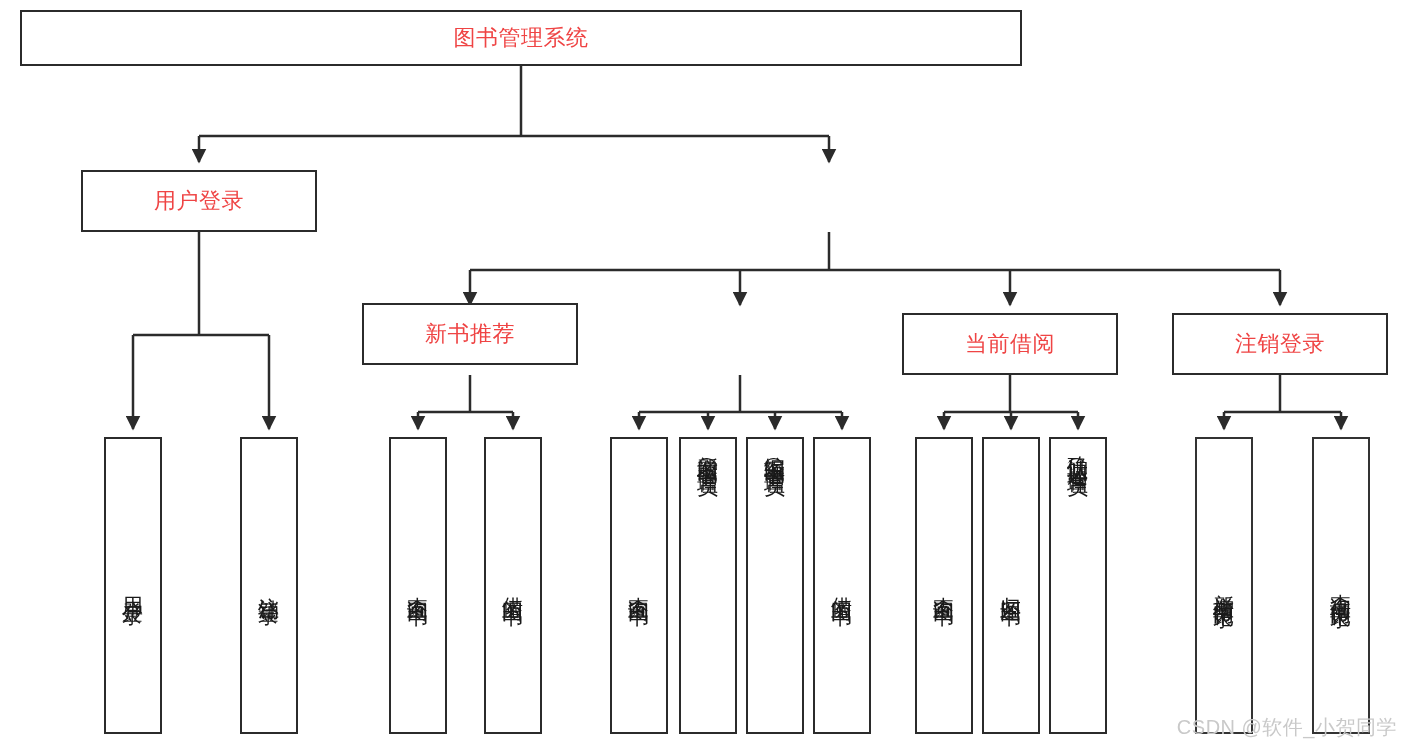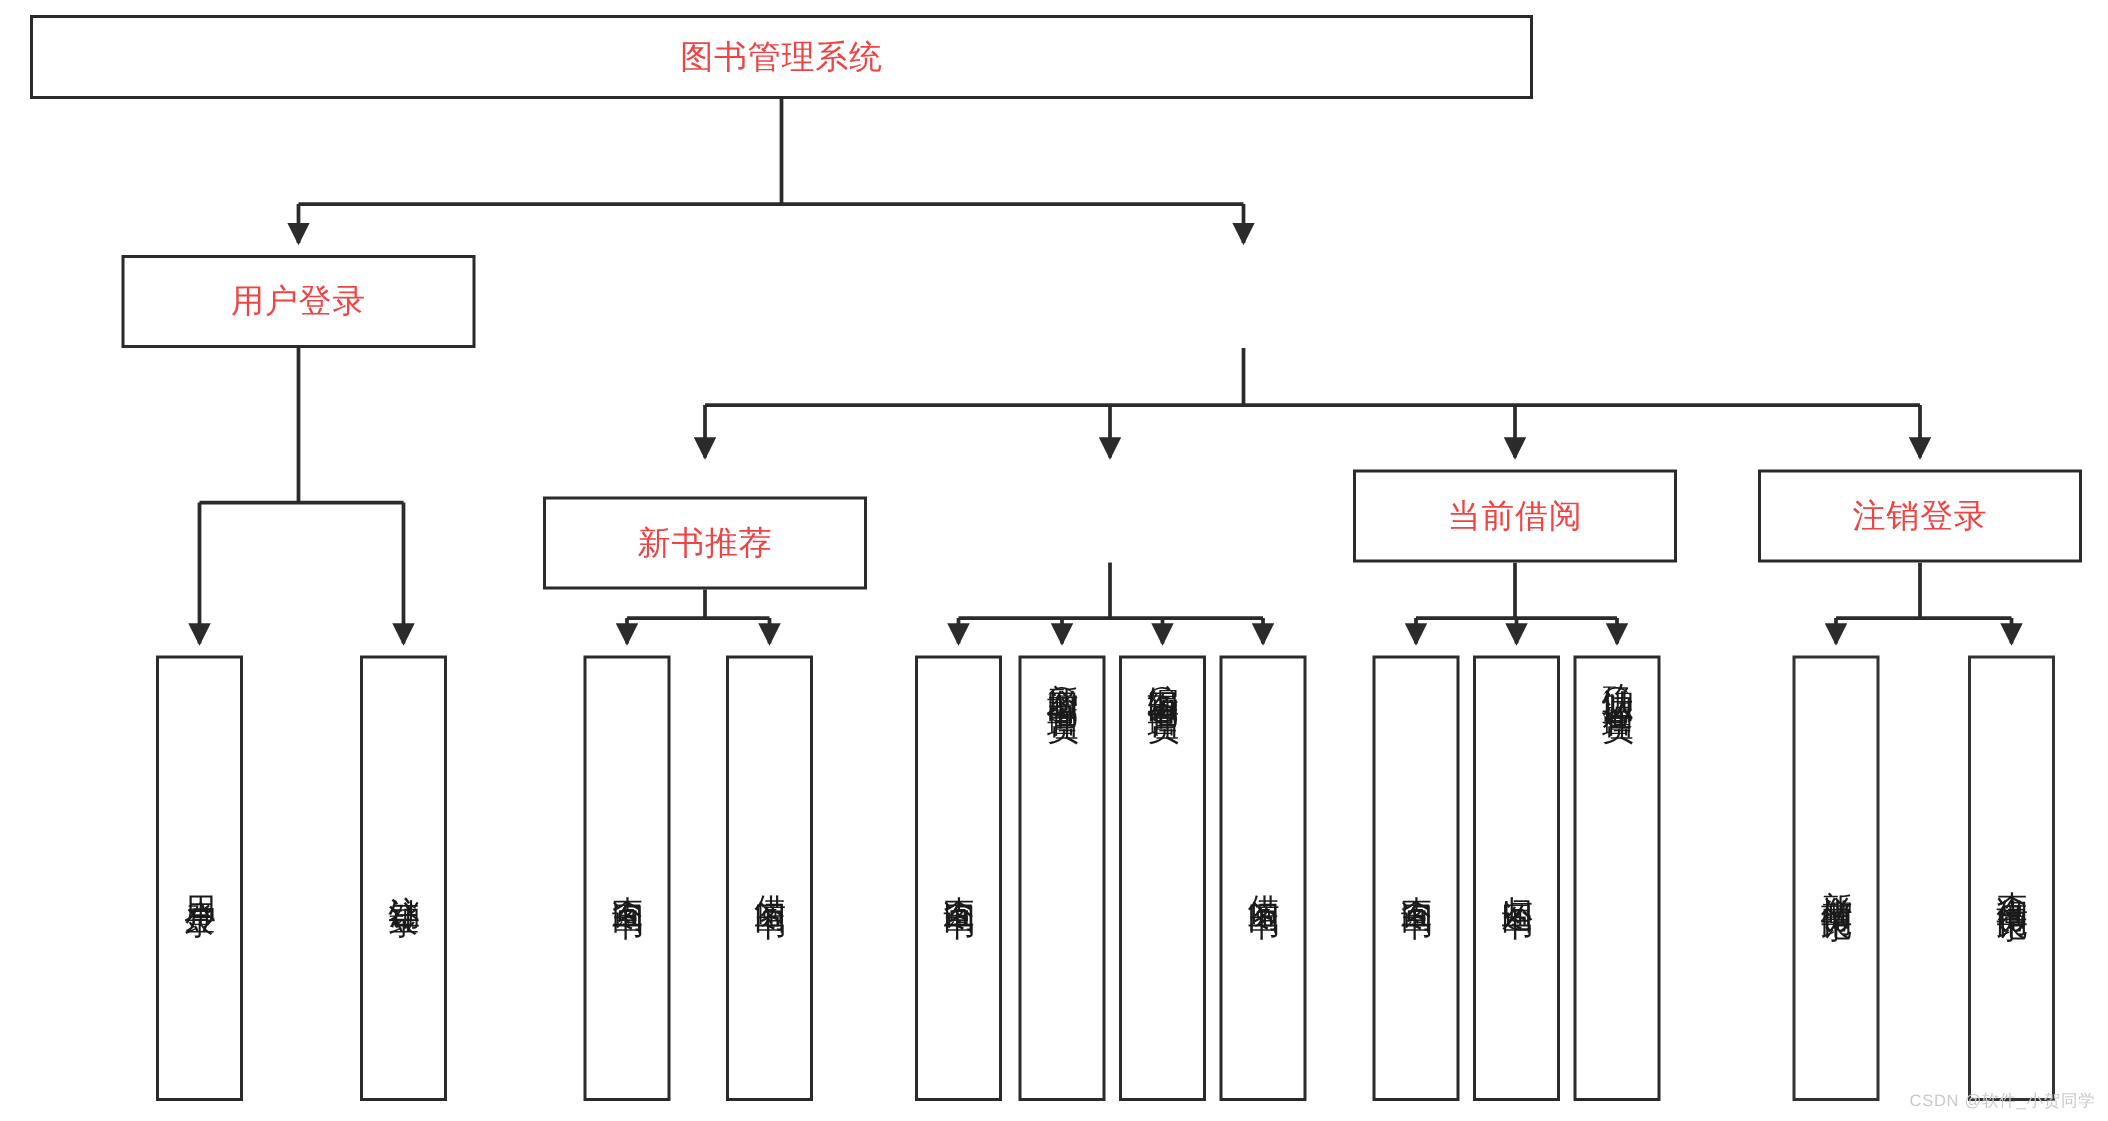--- a/index.html
+++ b/index.html
@@ -54,21 +54,21 @@
     writing-mode: vertical-rl;
     text-orientation: upright;
     letter-spacing: 3px;
     line-height: 1;
     white-space: nowrap;
   }
   .watermark {
     position: absolute;
     right: 8px;
     bottom: 6px;
-    font-size: 11px;
+    font-size: 20px;
     color: #c9c9c9;
     white-space: nowrap;
     letter-spacing: 0.5px;
   }
   svg.connectors {
     position: absolute;
     left: 0; top: 0;
     width: 1405px;
     height: 747px;
     pointer-events: none;
@@ -130,21 +130,21 @@
   </svg>
 
   <div class="node-box" style="left:20px; top:10px; width:1002px; height:56px;">
     <span class="node-label-h">图书管理系统</span>
   </div>
 
   <div class="node-box" style="left:81px; top:170px; width:236px; height:62px;">
     <span class="node-label-h">用户登录</span>
   </div>
 
-  <div class="node-box" style="left:362px; top:331px; width:216px; height:62px;">
+  <div class="node-box" style="left:362px; top:303px; width:216px; height:62px;">
     <span class="node-label-h">新书推荐</span>
   </div>
   <div class="node-box" style="left:902px; top:313px; width:216px; height:62px;">
     <span class="node-label-h">当前借阅</span>
   </div>
   <div class="node-box" style="left:1172px; top:313px; width:216px; height:62px;">
     <span class="node-label-h">注销登录</span>
   </div>
 
   <div class="node-box leaf centered" style="left:104px; top:437px; width:58px; height:297px;">

